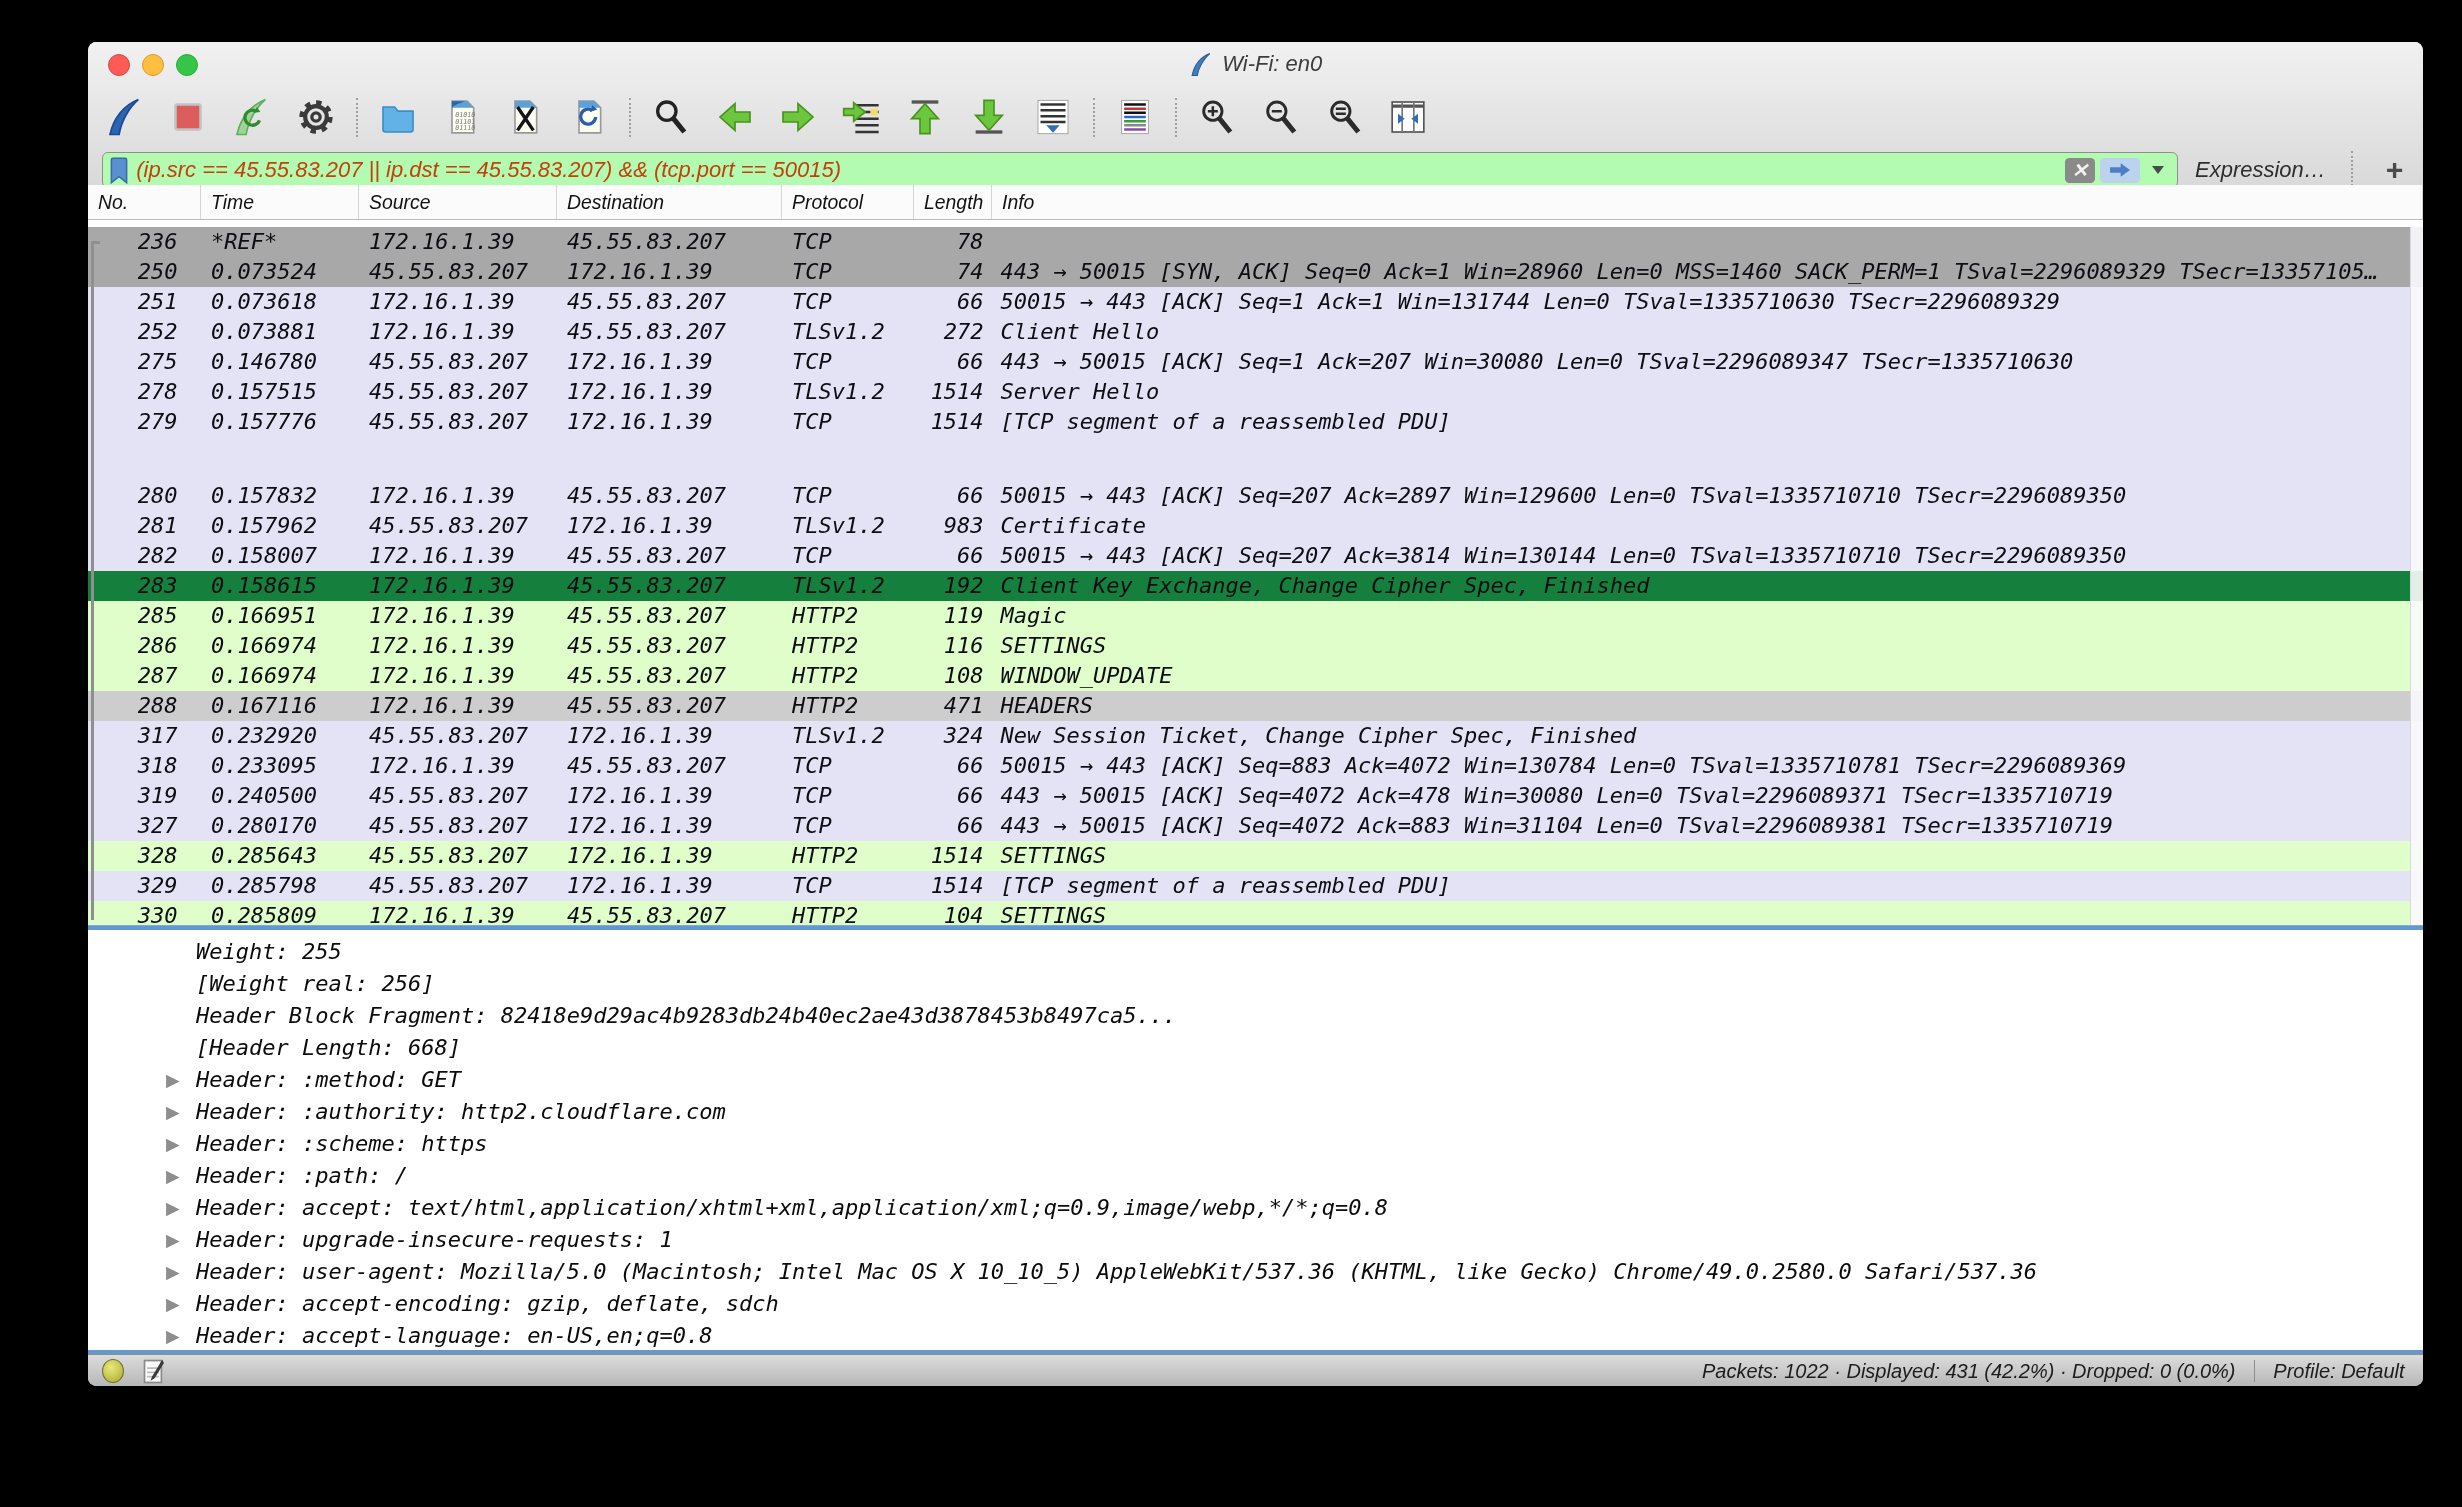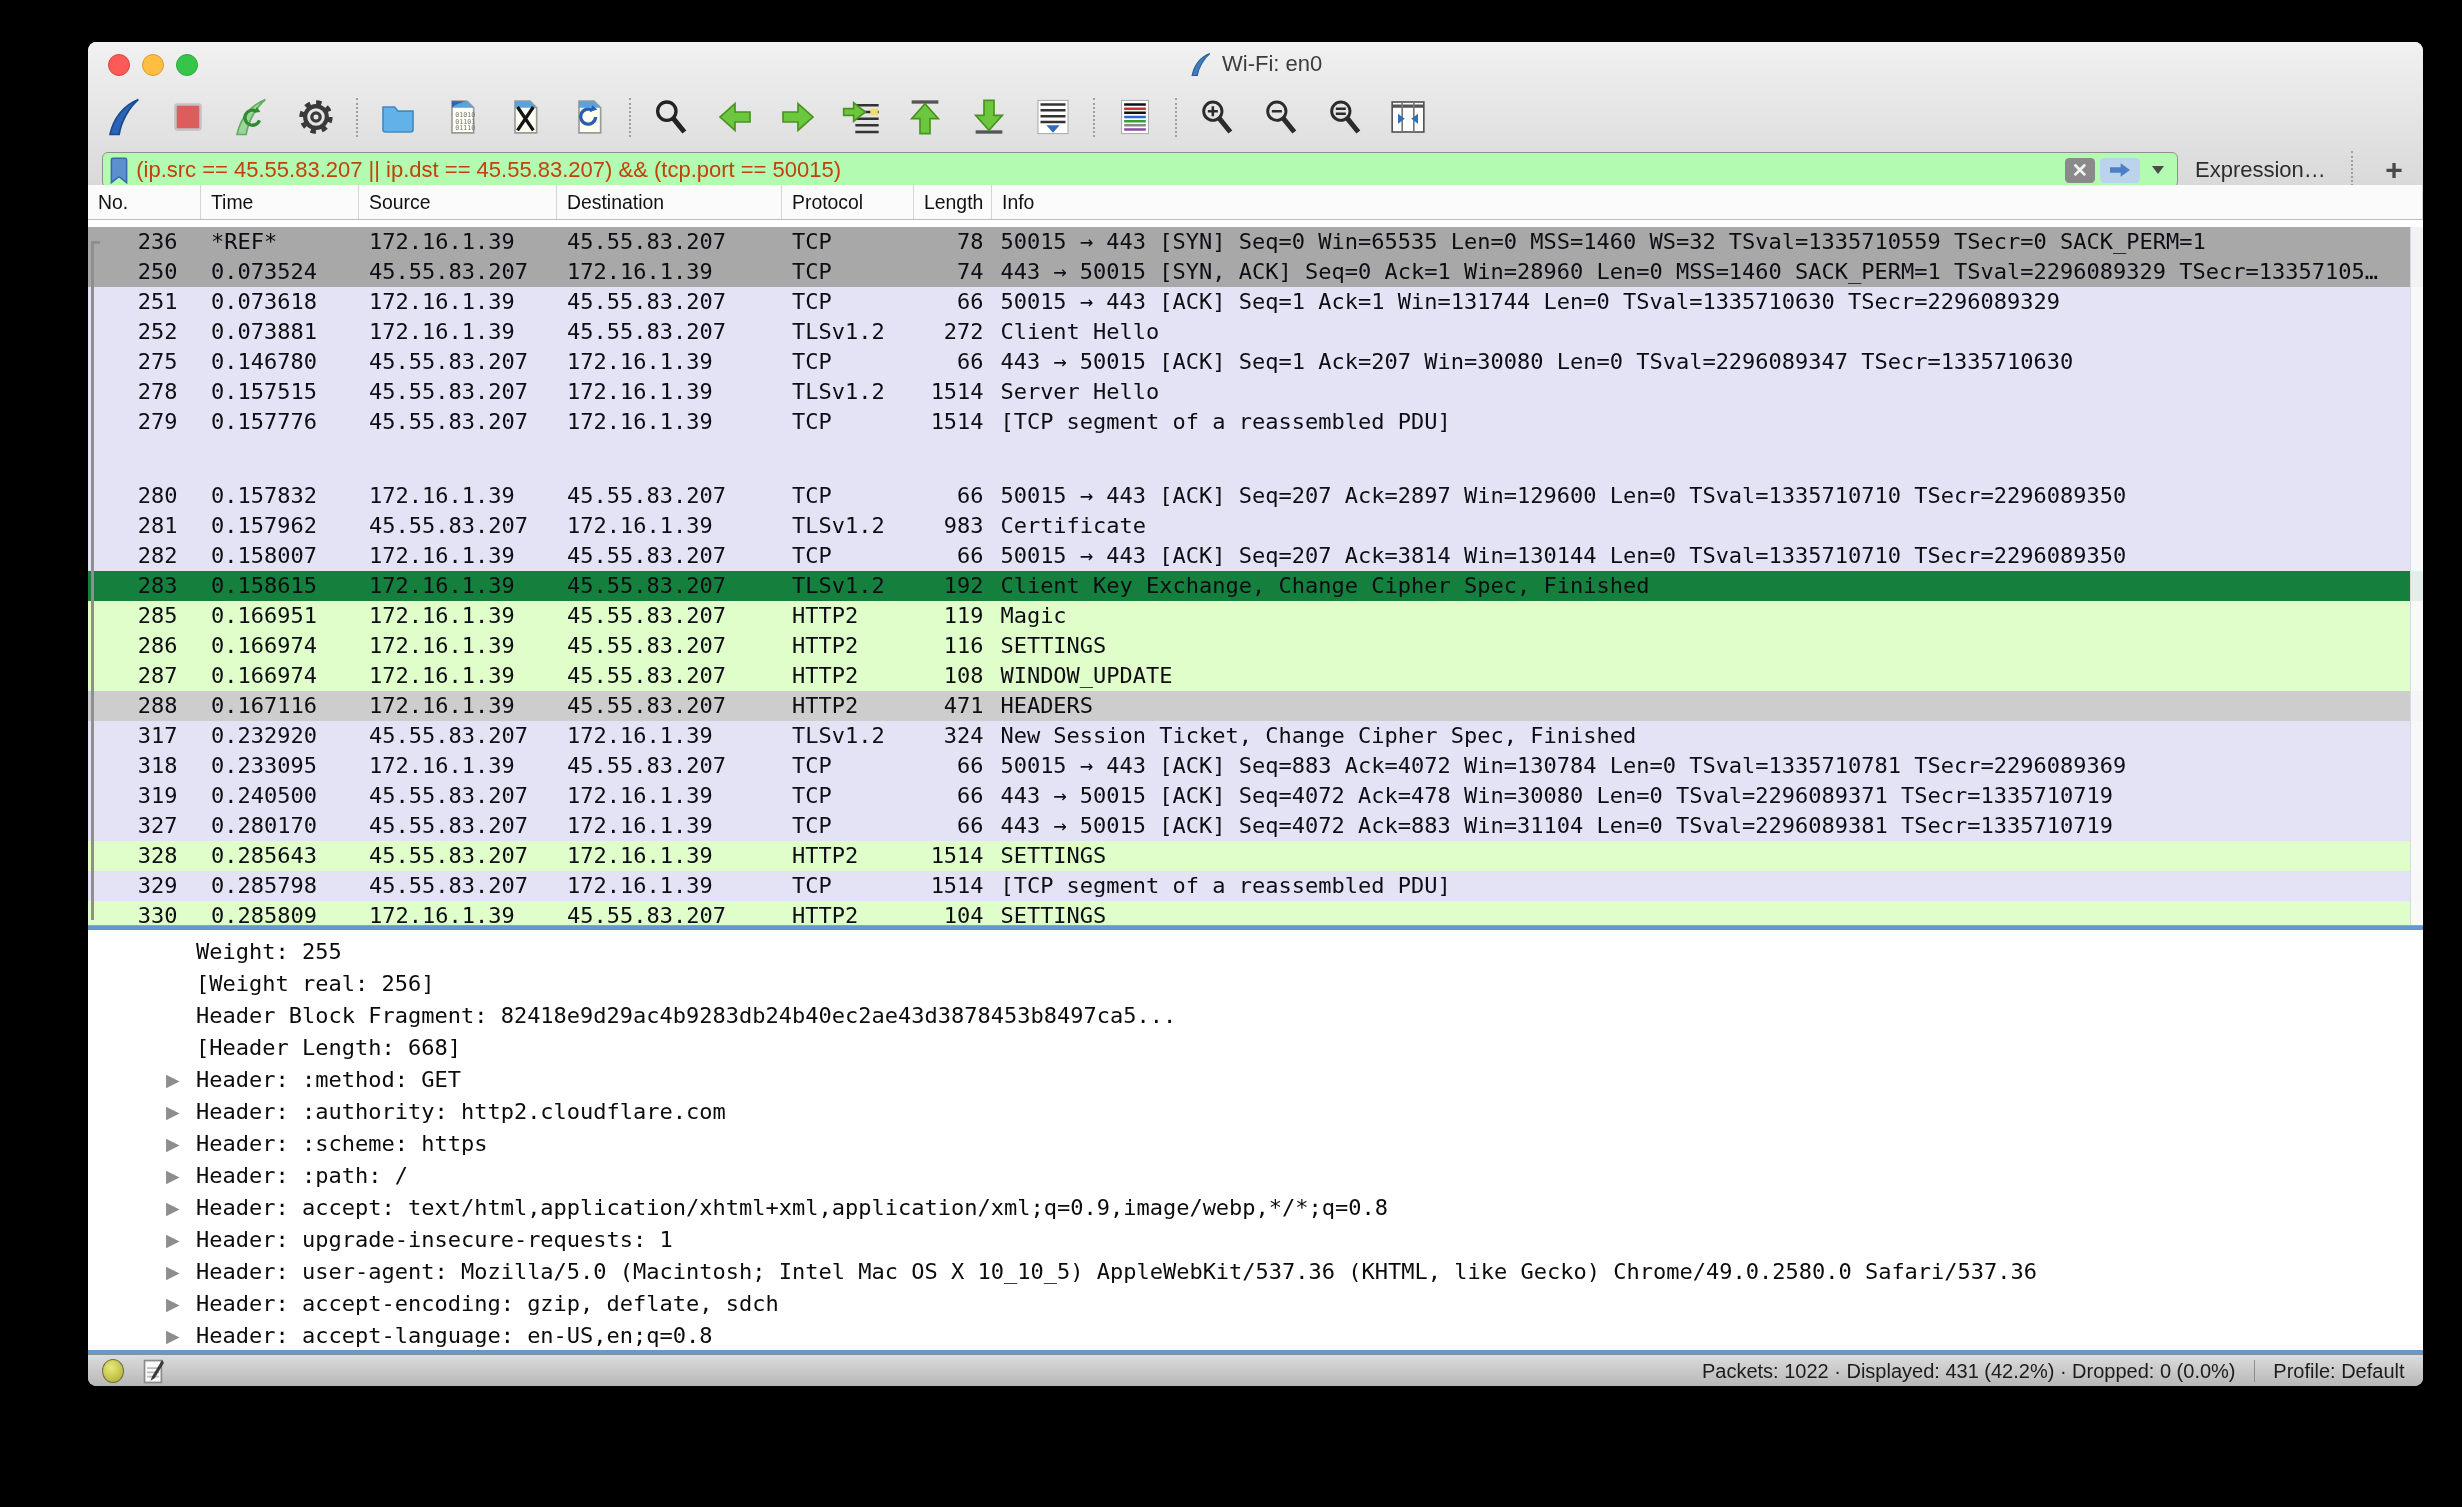--- a/index.html
+++ b/index.html
@@ -1,17 +1,17 @@
 <!DOCTYPE html>
 <html style="font-size:13.5px"><head>
 <meta charset="utf-8">
 <style>
   html,body{margin:0;padding:0;background:#000;}
   .page{position:relative;width:2462px;height:1507px;background:#000;overflow:hidden;
-        font-family:"Liberation Sans",sans-serif;}
+        font-family:"Liberation Sans",sans-serif;font-style:italic;}
   .window{position:absolute;left:88px;top:42px;width:2335px;height:1344px;
           border-radius:8.4px;overflow:hidden;background:#fff;
           box-shadow:0 21px 59px rgba(0,0,0,.65);}
   
   .chrome{position:absolute;left:0;top:0;width:100%;height:150px;
           background:linear-gradient(#f1f1f1,#d8d8d8);border-bottom:0.8px solid #9a9a9a;}
   .titlebar{position:relative;height:44px;}
   .traffic{position:absolute;left:20px;top:11.8px;display:flex;gap:11.8px;}
   .light{width:20px;height:20px;border-radius:50%;}
   .light.red{background:#fc5b57;border:0.8px solid #d64541;}
@@ -293,21 +293,20 @@
     <div class="rows">
       <div class="conv-tick"></div>
       <div class="conv-line"></div>
     <div class="prow grid" style="background: rgb(168, 168, 168);">
           <div class="cell c-no">236</div>
           <div class="cell pad">*REF*</div>
           <div class="cell pad">172.16.1.39</div>
           <div class="cell pad">45.55.83.207</div>
           <div class="cell pad">TCP</div>
           <div class="cell c-len">78</div>
-          <div class="cell c-info">50015 → 443 [SYN] Seq=0 Win=65535 Len=0 MSS=1460 WS=32 TSval=1335710559 TSecr=0 SACK_PERM=1</div>
         </div>
         <div class="prow grid" style="background: rgb(168, 168, 168);">
           <div class="cell c-no">250</div>
           <div class="cell pad">0.073524</div>
           <div class="cell pad">45.55.83.207</div>
           <div class="cell pad">172.16.1.39</div>
           <div class="cell pad">TCP</div>
           <div class="cell c-len">74</div>
           <div class="cell c-info">443 → 50015 [SYN, ACK] Seq=0 Ack=1 Win=28960 Len=0 MSS=1460 SACK_PERM=1 TSval=2296089329 TSecr=13357105…</div>
         </div>

